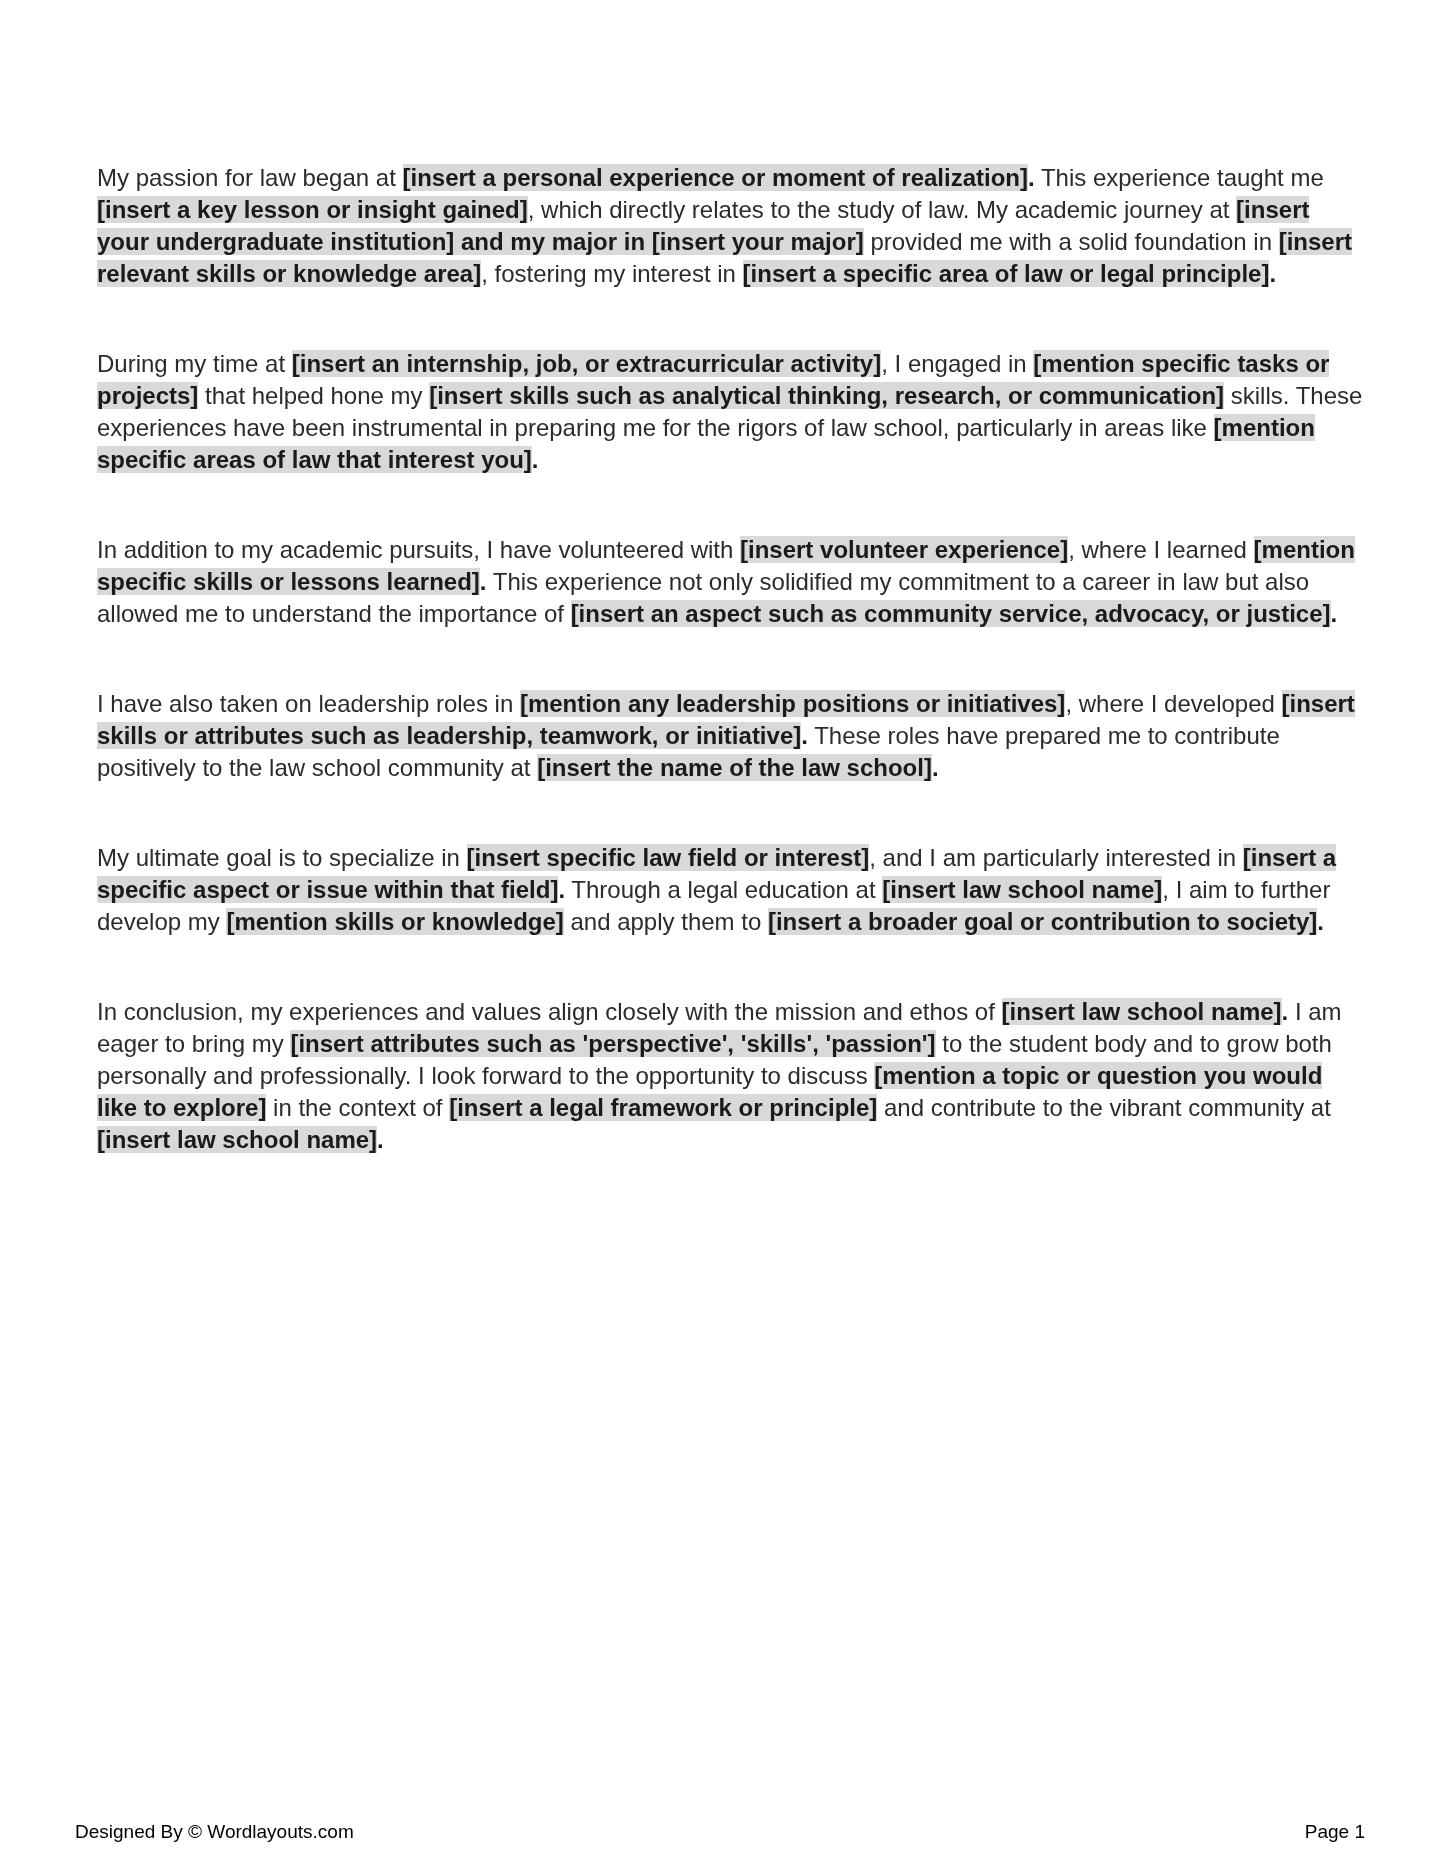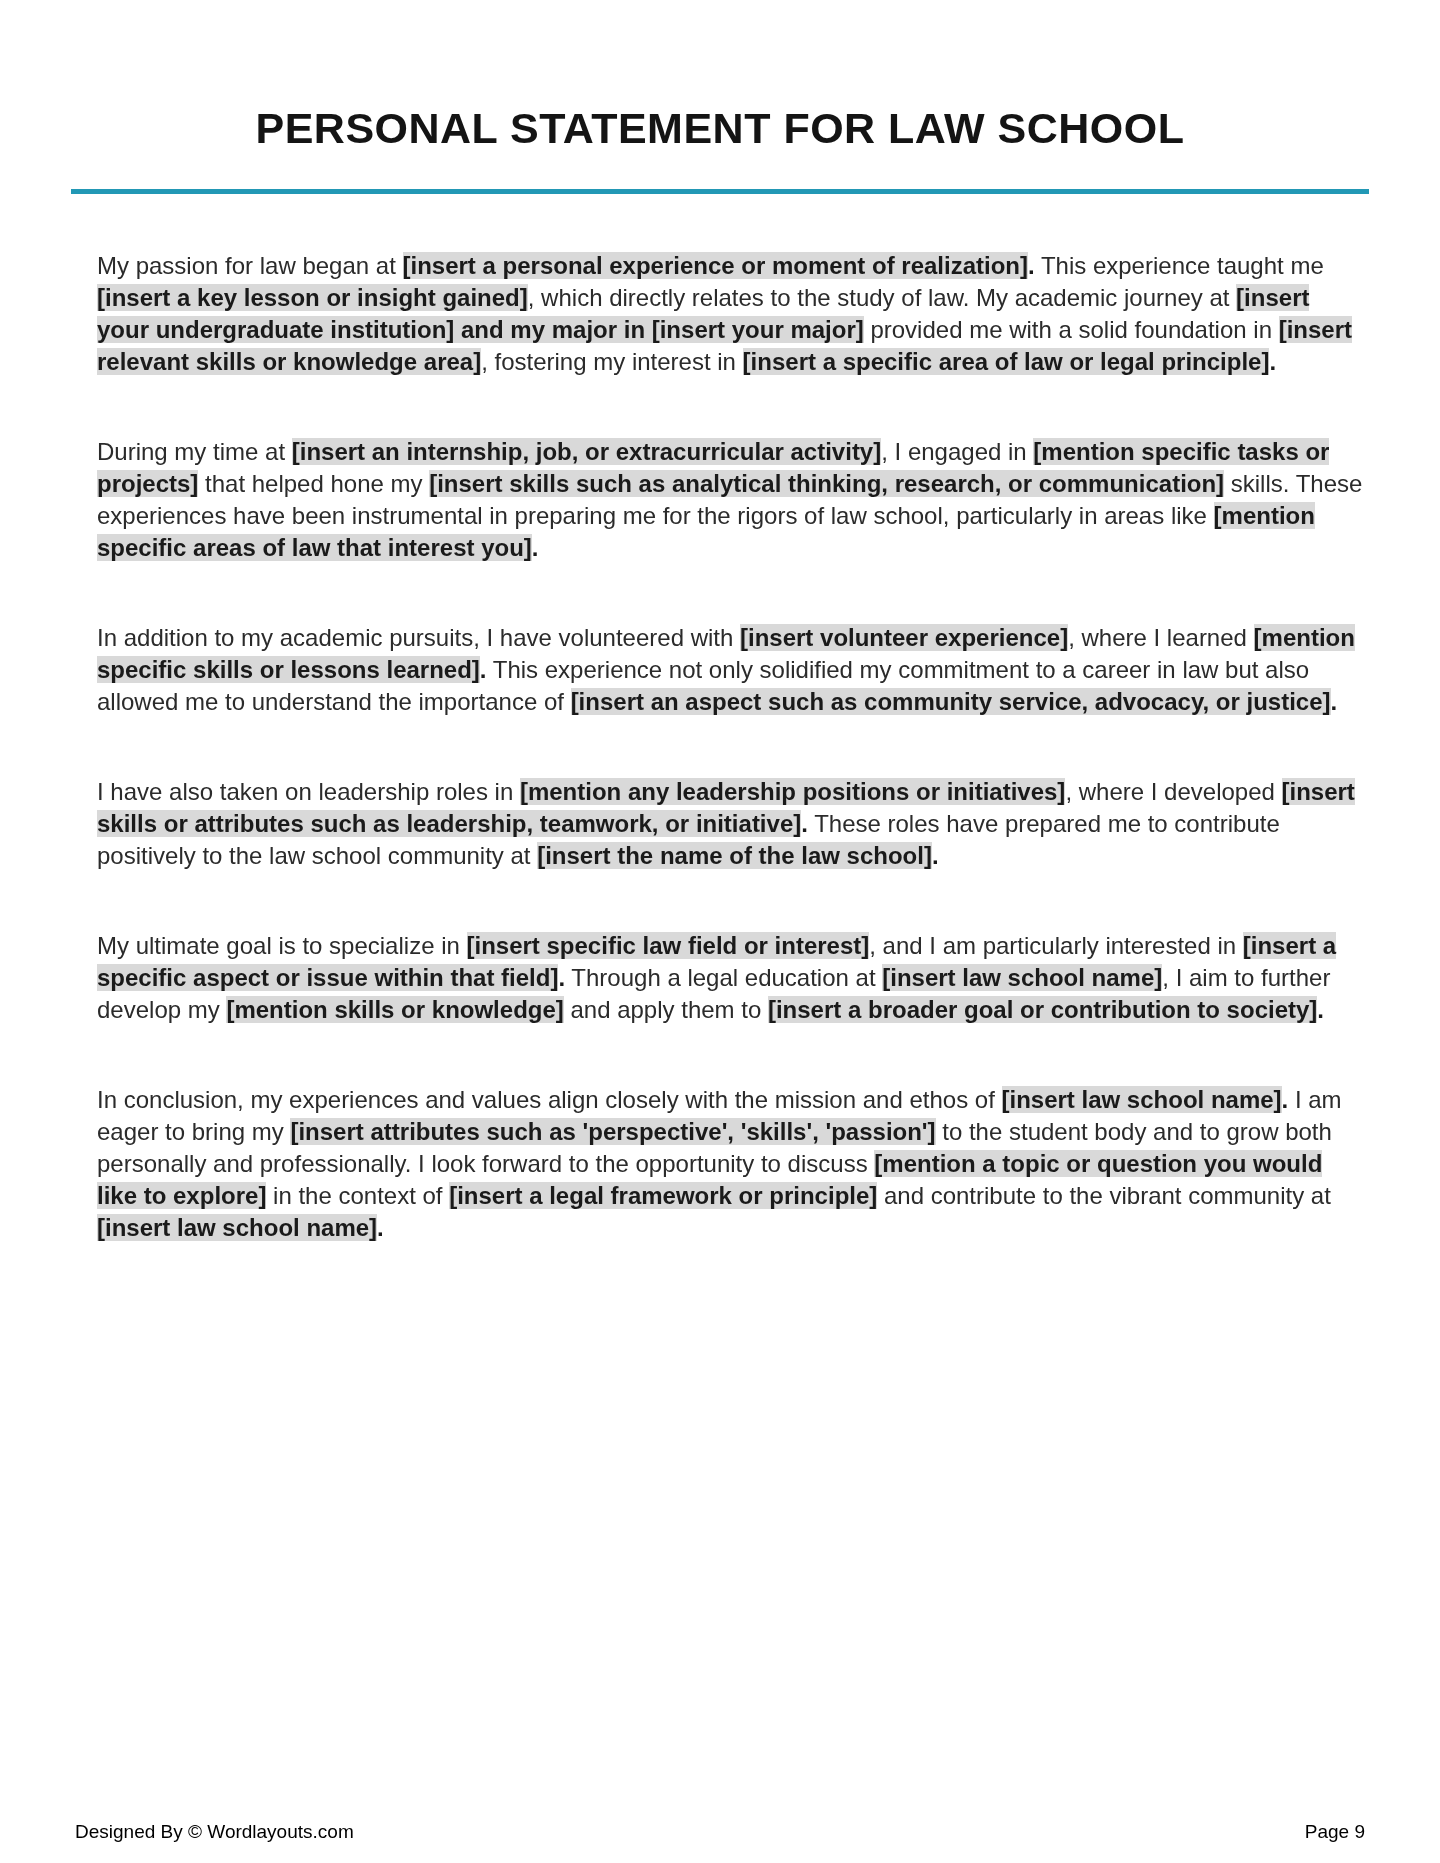--- a/index.html
+++ b/index.html
@@ -57,31 +57,27 @@
     justify-content: space-between;
     align-items: baseline;
     font-size: 19px;
     color: #000000;
   }
 </style>
 </head>
 <body>
 
 <div class="page">
-  <header class="doc-header">
-    <h1>PERSONAL STATEMENT FOR LAW SCHOOL</h1>
-    <div class="title-rule"></div>
-  </header>
 
   <main class="doc-body">
       <p><span class="seg-normal">My passion for law began at </span><span class="seg-highlight">[insert a personal experience or moment of realization]</span><span class="seg-bold">.</span><span class="seg-normal"> This experience taught me </span><span class="seg-highlight">[insert a key lesson or insight gained]</span><span class="seg-normal">, which directly relates to the study of law. My academic journey at </span><span class="seg-highlight">[insert your undergraduate institution] and my major in [insert your major]</span><span class="seg-normal"> provided me with a solid foundation in </span><span class="seg-highlight">[insert relevant skills or knowledge area]</span><span class="seg-normal">, fostering my interest in </span><span class="seg-highlight">[insert a specific area of law or legal principle]</span><span class="seg-bold">.</span></p>
       <p><span class="seg-normal">During my time at </span><span class="seg-highlight">[insert an internship, job, or extracurricular activity]</span><span class="seg-normal">, I engaged in </span><span class="seg-highlight">[mention specific tasks or projects]</span><span class="seg-normal"> that helped hone my </span><span class="seg-highlight">[insert skills such as analytical thinking, research, or communication]</span><span class="seg-normal"> skills. These experiences have been instrumental in preparing me for the rigors of law school, particularly in areas like </span><span class="seg-highlight">[mention specific areas of law that interest you]</span><span class="seg-bold">.</span></p>
       <p><span class="seg-normal">In addition to my academic pursuits, I have volunteered with </span><span class="seg-highlight">[insert volunteer experience]</span><span class="seg-normal">, where I learned </span><span class="seg-highlight">[mention specific skills or lessons learned]</span><span class="seg-bold">.</span><span class="seg-normal"> This experience not only solidified my commitment to a career in law but also allowed me to understand the importance of </span><span class="seg-highlight">[insert an aspect such as community service, advocacy, or justice]</span><span class="seg-bold">.</span></p>
       <p><span class="seg-normal">I have also taken on leadership roles in </span><span class="seg-highlight">[mention any leadership positions or initiatives]</span><span class="seg-normal">, where I developed </span><span class="seg-highlight">[insert skills or attributes such as leadership, teamwork, or initiative]</span><span class="seg-bold">.</span><span class="seg-normal"> These roles have prepared me to contribute positively to the law school community at </span><span class="seg-highlight">[insert the name of the law school]</span><span class="seg-bold">.</span></p>
       <p><span class="seg-normal">My ultimate goal is to specialize in </span><span class="seg-highlight">[insert specific law field or interest]</span><span class="seg-normal">, and I am particularly interested in </span><span class="seg-highlight">[insert a specific aspect or issue within that field]</span><span class="seg-bold">.</span><span class="seg-normal"> Through a legal education at </span><span class="seg-highlight">[insert law school name]</span><span class="seg-normal">, I aim to further develop my </span><span class="seg-highlight">[mention skills or knowledge]</span><span class="seg-normal"> and apply them to </span><span class="seg-highlight">[insert a broader goal or contribution to society]</span><span class="seg-bold">.</span></p>
       <p><span class="seg-normal">In conclusion, my experiences and values align closely with the mission and ethos of </span><span class="seg-highlight">[insert law school name]</span><span class="seg-bold">.</span><span class="seg-normal"> I am eager to bring my </span><span class="seg-highlight">[insert attributes such as 'perspective', 'skills', 'passion']</span><span class="seg-normal"> to the student body and to grow both personally and professionally. I look forward to the opportunity to discuss </span><span class="seg-highlight">[mention a topic or question you would like to explore]</span><span class="seg-normal"> in the context of </span><span class="seg-highlight">[insert a legal framework or principle]</span><span class="seg-normal"> and contribute to the vibrant community at </span><span class="seg-highlight">[insert law school name]</span><span class="seg-bold">.</span></p>
     </main>
 
   <footer class="doc-footer">
     <span>Designed By © Wordlayouts.com</span>
-    <span>Page 9</span>
+    <span>Page 1</span>
   </footer>
 </div>
 
 </body></html>

